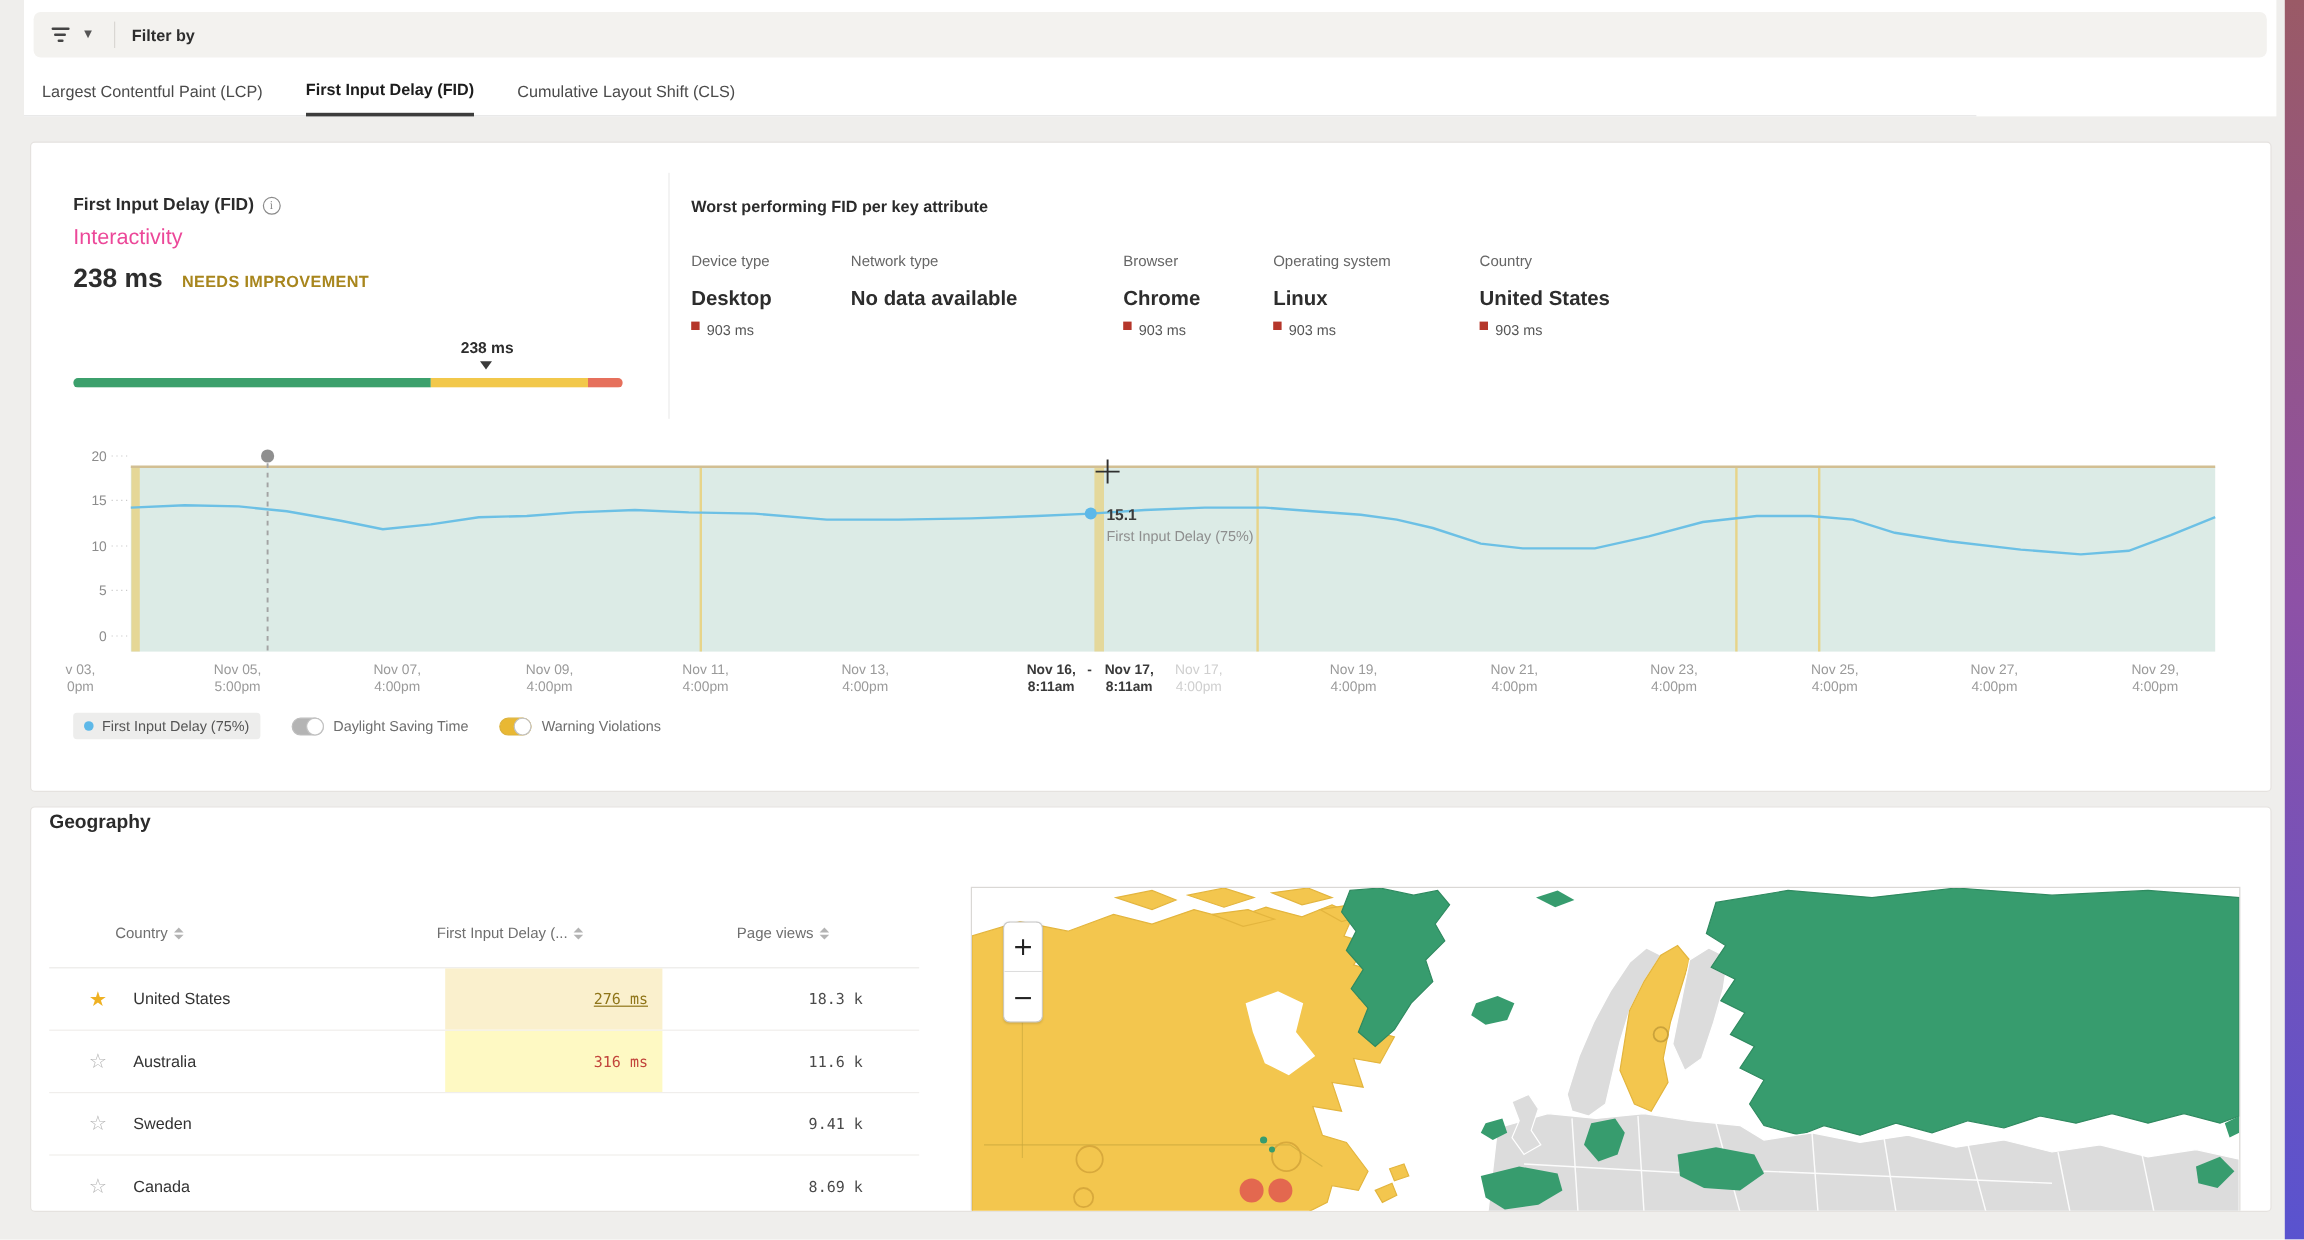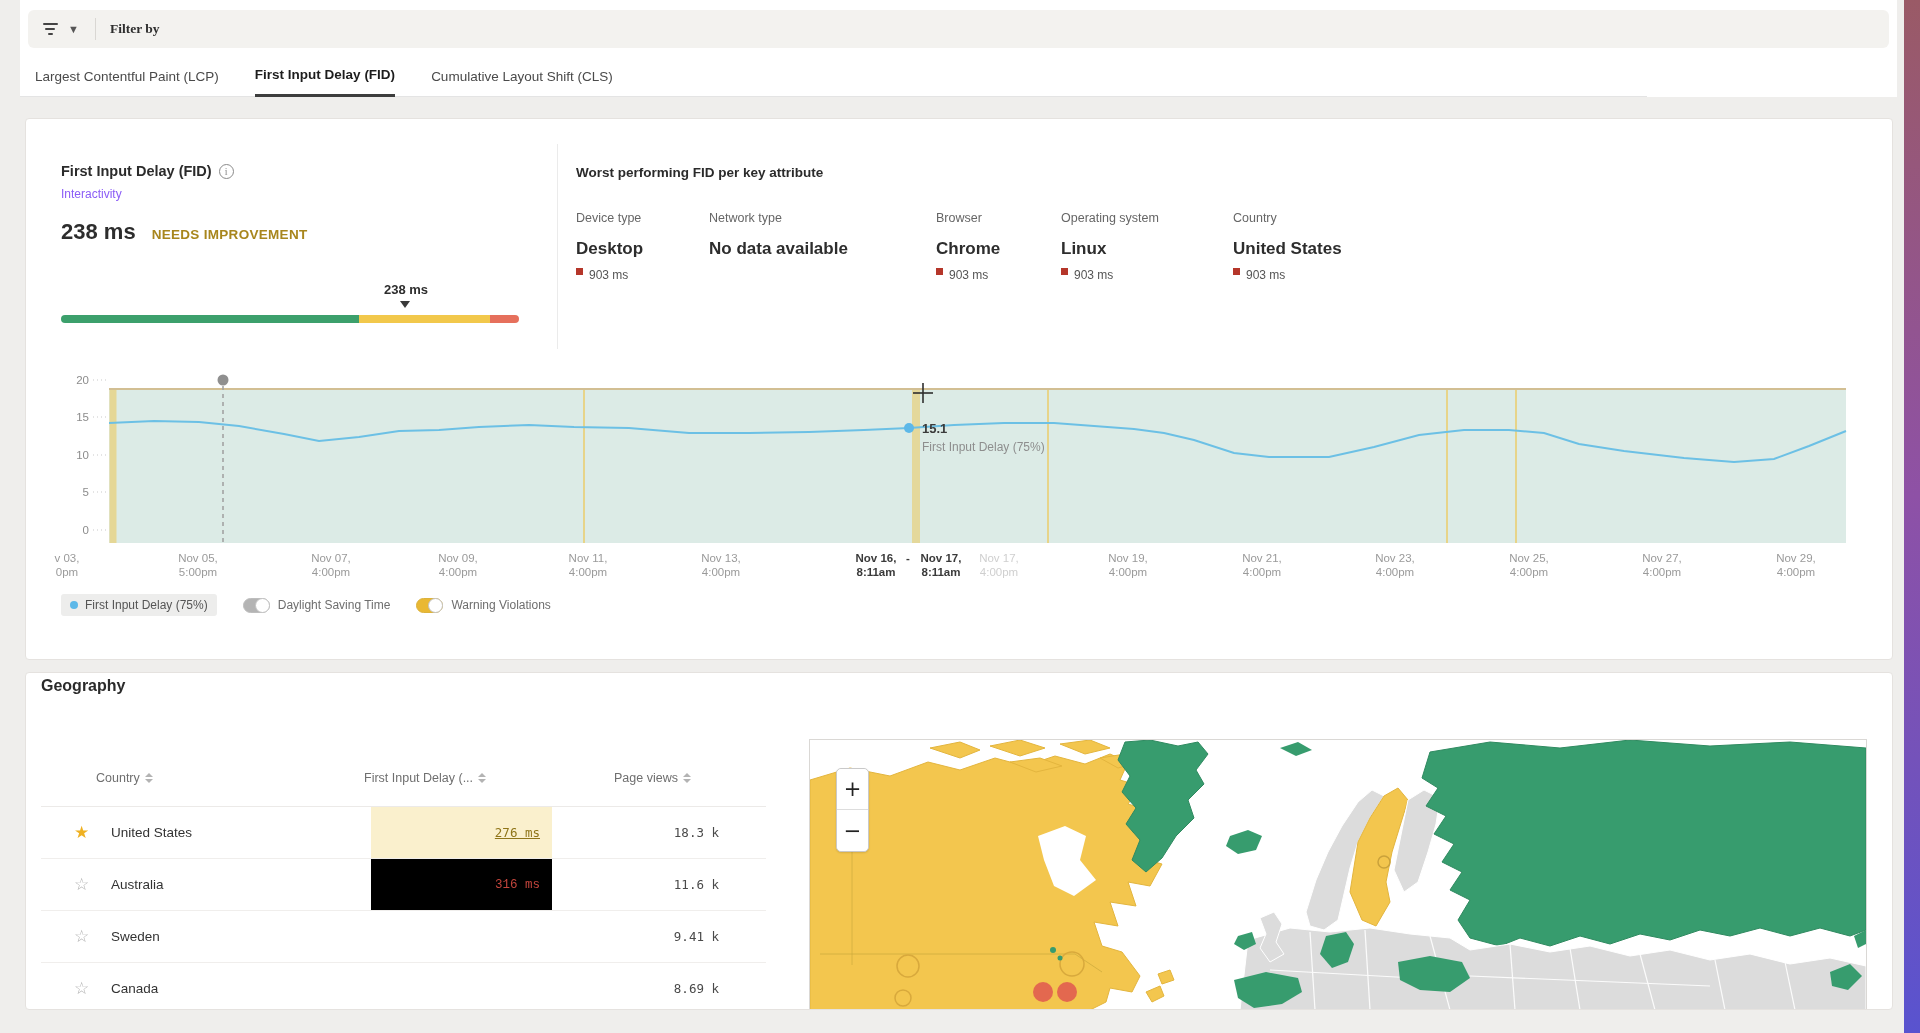--- a/index.html
+++ b/index.html
@@ -8,39 +8,39 @@
 
   .top-white { position:absolute; left:20px; top:0; width:1877px; height:97px; background:#fff; }
 
   
   .filter-bar { position:absolute; left:28px; top:10px; width:1861px; height:38px; background:#f3f2ef; border-radius:6px; display:flex; align-items:center; padding:0 14px; }
   .filter-icon { display:flex; flex-direction:column; gap:3px; width:16px; align-items:center; }
   .filter-icon span { height:2px; background:#444; border-radius:1px; display:block; }
   .filter-icon .l1{width:15px}.filter-icon .l2{width:10px}.filter-icon .l3{width:5px}
   .chev { margin-left:10px; color:#555; font-size:11px; }
   .fb-divider { width:1px; height:22px; background:#d9d7d3; margin:0 14px 0 16px; }
-  .fb-label { font-weight:bold; font-size:13.5px; color:#2e2e2e; margin-right:12px; white-space:nowrap;font-family:Liberation Serif, serif; }
+  .fb-label { font-weight:bold; font-size:13.5px; color:#2e2e2e; margin-right:12px; white-space:nowrap; }
   .fb-input { flex:1; border:none; outline:none; background:transparent; font-size:13.5px; color:#333; font-family:"Liberation Sans",sans-serif; }
   .fb-input::placeholder { color:#9b9b9b; }
 
   
   .tabs { position:absolute; left:20px; top:60px; width:1627px; height:37px; border-bottom:1px solid #e4e4e4; display:flex; align-items:flex-end; padding-left:15px; gap:36px; background:#fff; }
   .tab { font-size:13.5px; color:#4a4a4a; padding-bottom:12px; cursor:pointer; white-space:nowrap; }
   .tab.active { font-weight:bold; color:#1d1d1d; border-bottom:3px solid #3d3d3d; margin-bottom:-1px; }
 
   
   .card { position:absolute; background:#fff; border:1px solid #e5e2df; border-radius:4px; overflow:hidden; }
   .card1 { left:25px; top:118px; width:1868px; height:542px; }
   .card2 { left:25px; top:672px; width:1868px; height:338px; }
 
   
   .fid-title-row { position:absolute; left:35px; top:44px; display:flex; align-items:center; gap:7px; }
   .fid-title { font-size:14.5px; font-weight:bold; color:#2b2b2b; }
   .info-icon { width:15px; height:15px; border:1.4px solid #8a8a8a; border-radius:50%; color:#8a8a8a; font-size:10px; line-height:13px; text-align:center; font-family:"Liberation Serif",serif; }
-  .fid-sub { position:absolute; left:35px; top:68px; font-size:12px; color:#8b5cf6; }
+  .fid-sub { position:absolute; left:35px; top:68px; font-size:18px; color:#ec4899; }
   .fid-value-row { position:absolute; left:35px; top:100px; display:flex; align-items:baseline; gap:16px; }
   .fid-value { font-size:22px; font-weight:bold; color:#2d2d2d; }
   .fid-status { font-size:13.5px; font-weight:bold; color:#a8861d; letter-spacing:.3px; }
   .bar-marker-label { position:absolute; left:340px; top:163px; width:80px; text-align:center; font-size:13px; font-weight:bold; color:#2d2d2d; }
   .bar-marker-tri { position:absolute; left:374px; top:182px; width:0; height:0; border-left:5px solid transparent; border-right:5px solid transparent; border-top:7px solid #3a3a3a; }
   .gauge-bar { position:absolute; left:35px; top:196px; width:458px; height:8px; border-radius:4px; overflow:hidden; display:flex; }
   .gauge-green { width:298px; background:#3ca06c; }
   .gauge-yellow { width:131px; background:#f2c84b; }
   .gauge-red { flex:1; background:#e6705c; }
   .v-divider { position:absolute; left:531px; top:25px; width:1px; height:205px; background:#ebebeb; }
@@ -77,21 +77,21 @@
   .sort-icon i { width:0;height:0;border-left:4px solid transparent;border-right:4px solid transparent; display:block;}
   .sort-icon .up { border-bottom:4px solid #b3b3b3; }
   .sort-icon .dn { border-top:4px solid #b3b3b3; }
   .geo-hdiv { position:absolute; left:15px; top:133px; width:725px; height:1px; background:#eceae8; }
   .geo-row { position:absolute; left:15px; width:725px; height:52px; border-bottom:1px solid #f0eeec; }
   .geo-star { position:absolute; left:33px; top:0; height:100%; display:flex; align-items:center; font-size:17px; color:#b3b3b3; cursor:pointer; }
   .geo-star.filled { color:#efb122; }
   .geo-country { position:absolute; left:70px; top:0; height:100%; display:flex; align-items:center; font-size:13.5px; color:#333; }
   .geo-fid-cell { position:absolute; left:330px; top:0; width:181px; height:100%; display:flex; align-items:center; justify-content:flex-end; padding-right:12px; font-family:"DejaVu Sans Mono",monospace; font-size:12.5px; }
   .geo-fid-cell.warn { background:#faf0cd; color:#8f7519;text-decoration:underline; }
-  .geo-fid-cell.poor { background:#000000; color:#c2453c;font-family:Liberation Mono, monospace; }
+  .geo-fid-cell.poor { background:#fef9c3; color:#c2453c; }
   .geo-views { position:absolute; left:548px; top:0; width:130px; height:100%; display:flex; align-items:center; justify-content:flex-end; font-family:"DejaVu Sans Mono",monospace; font-size:12.5px; color:#4a4a4a; }
 
   
   .map-box { position:absolute; left:783px; top:66px; width:1058px; height:272px; background:#fff; border:1px solid #dad8d5; }
   .map-zoom { position:absolute; left:26px; top:28px; width:33px; background:#fff; border:1px solid #c9c9c9; border-radius:5px; box-shadow:0 1px 2px rgba(0,0,0,.12); z-index:5; }
   .map-zoom button { display:block; width:100%; height:41px; background:#fff; border:none; font-size:21px; color:#222; cursor:pointer; font-family:"DejaVu Sans",sans-serif; }
   .map-zoom button:first-child { border-bottom:1px solid #ddd; border-radius:5px 5px 0 0; }
   .map-zoom button:last-child { border-radius:0 0 5px 5px; }
 
   .edge-strip { position:absolute; right:0; top:0; width:16px; height:1033px; background:linear-gradient(180deg,#9a5a66 0%,#8e51a6 48%,#5953cf 100%); }

